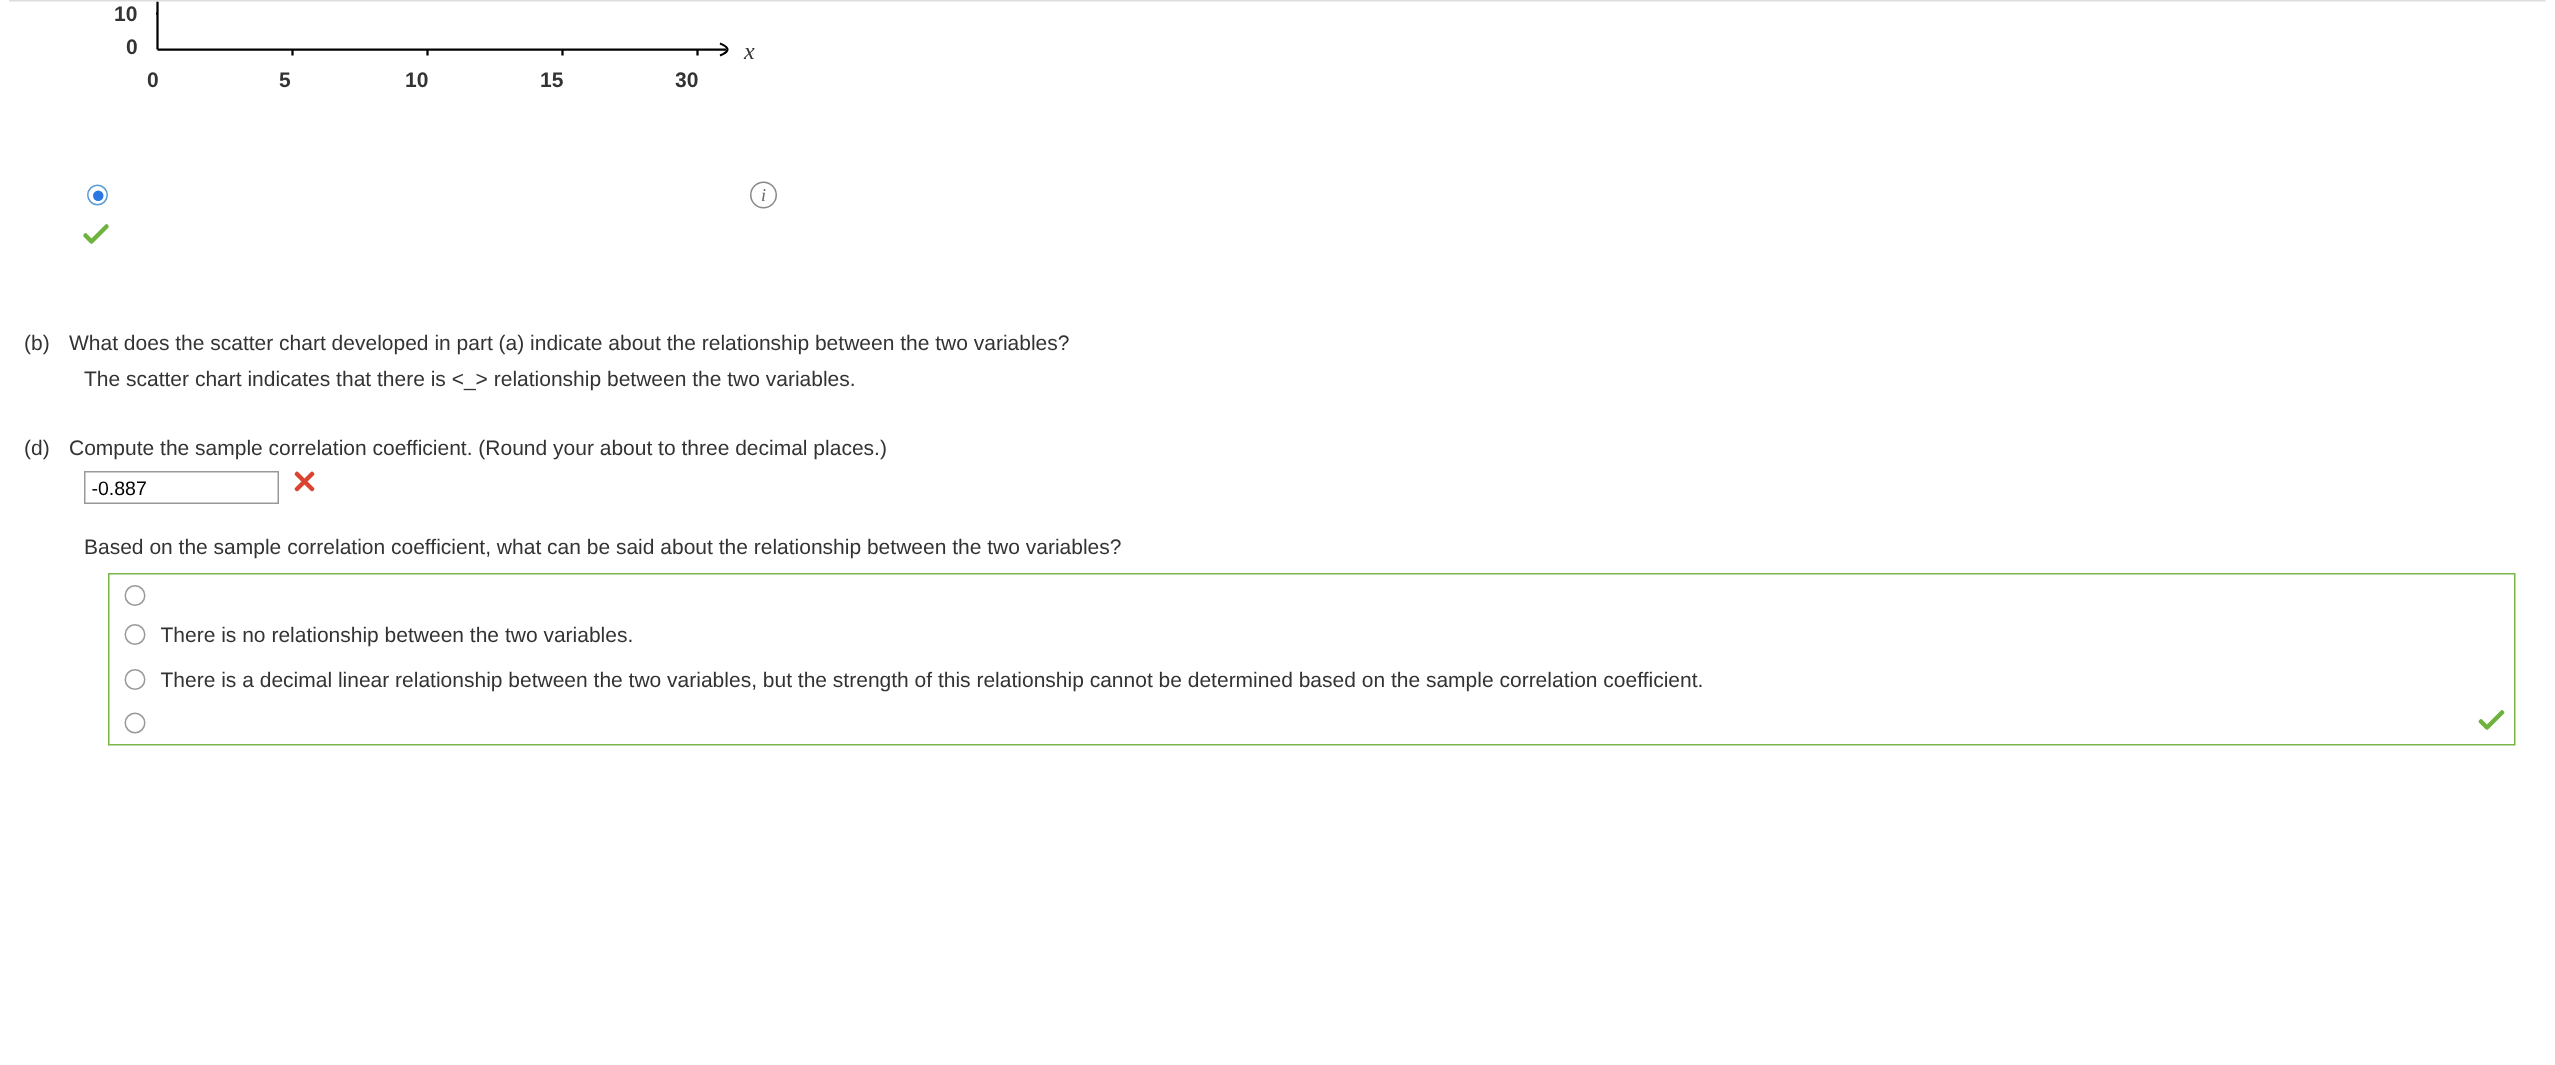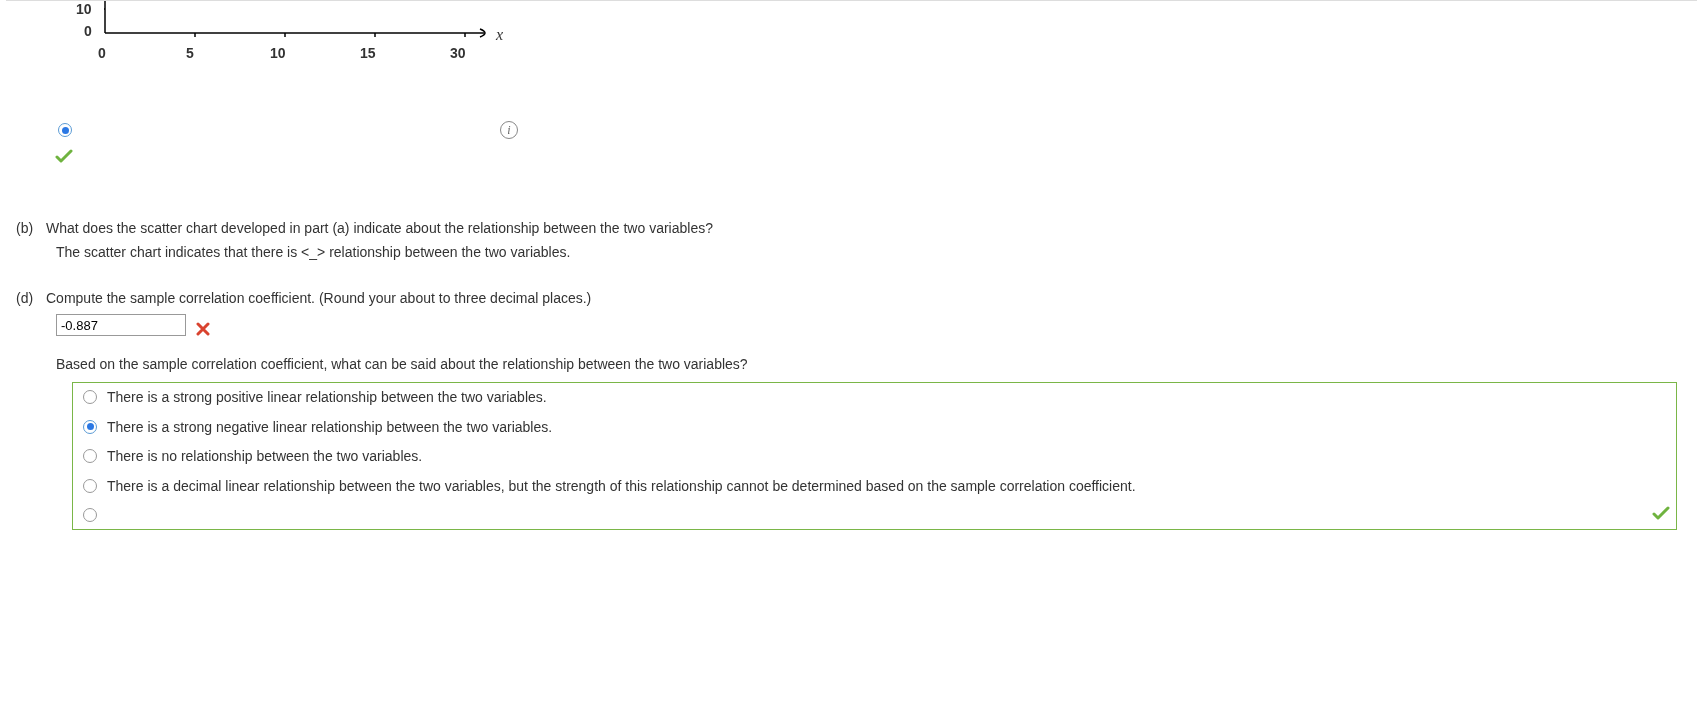--- a/index.html
+++ b/index.html
@@ -119,21 +119,21 @@
       width: 30px;
       flex-shrink: 0;
     }
     .q-content {
       flex: 1;
     }
     .answer-line { margin-left: 40px; margin-bottom: 30px; }
     .input-row {
       margin: 8px 0 20px 40px;
       display: flex;
-      align-items: flex-end;
+      align-items: flex-start;
       gap: 10px;
     }
     .num-input {
       width: 130px;
       height: 22px;
       border: 1px solid #999;
       padding: 2px 4px;
       font-size: 13px;
     }
     .x-icon svg { display: block; }
@@ -223,25 +223,20 @@
             <path d="M2 2 L12 12 M12 2 L2 12" stroke="#d9432f" stroke-width="3" stroke-linecap="round"></path>
           </svg>
       </span>
     </div>
 
     <div class="sub-question">Based on the sample correlation coefficient, what can be said about the relationship between the two variables?</div>
 
     <div class="options-box">
       <div class="option-row">
         <span class="radio-outer unselected"></span>
-        <span class="option-text">There is a strong positive linear relationship between the two variables.</span>
-      </div>
-      <div class="option-row">
-        <span class="radio-outer selected"></span>
-        <span class="option-text">There is a strong negative linear relationship between the two variables.</span>
       </div>
       <div class="option-row">
         <span class="radio-outer unselected"></span>
         <span class="option-text">There is no relationship between the two variables.</span>
       </div>
       <div class="option-row">
         <span class="radio-outer unselected"></span>
         <span class="option-text">There is a decimal linear relationship between the two variables, but the strength of this relationship cannot be determined based on the sample correlation coefficient.</span>
       </div>
       <div class="option-row">

